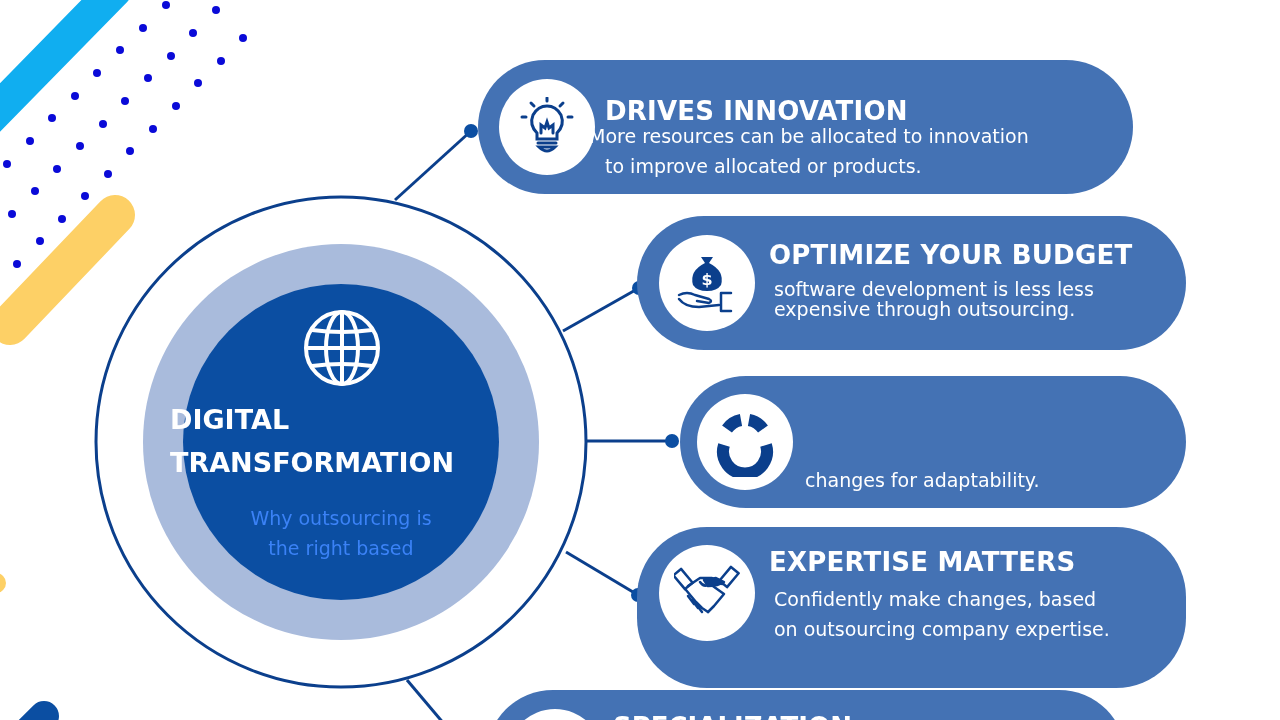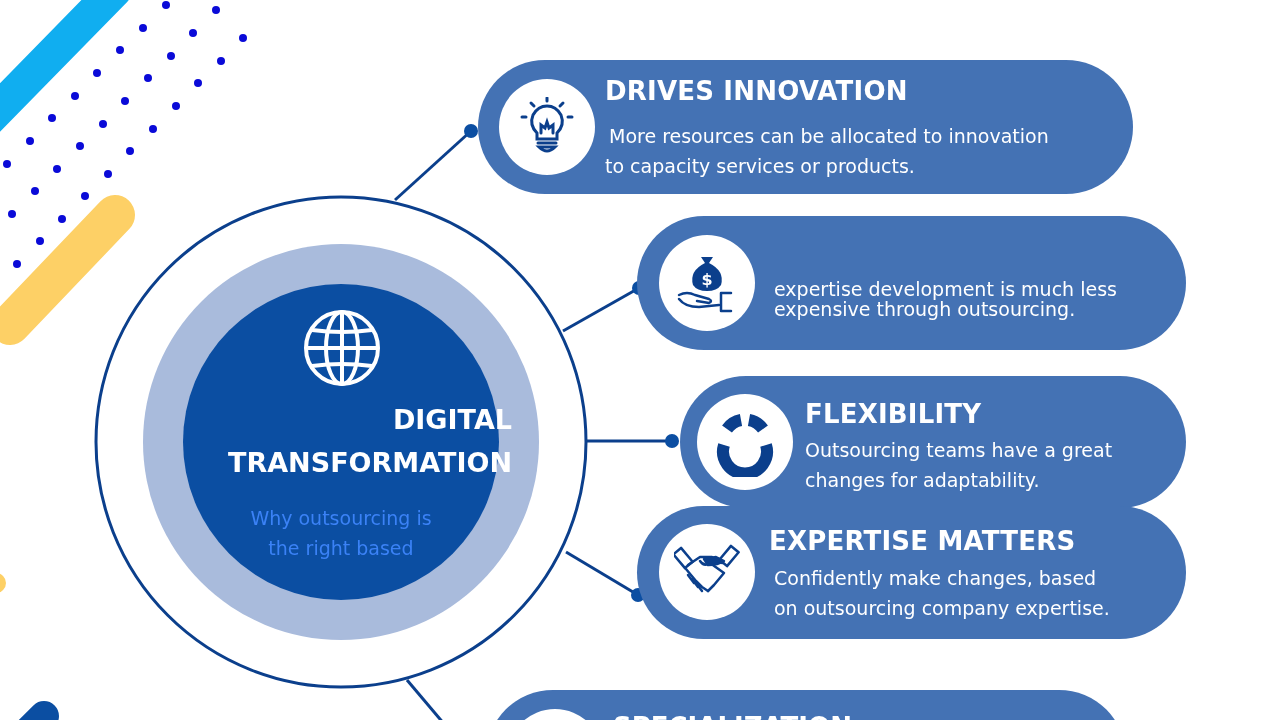--- a/index.html
+++ b/index.html
@@ -24,21 +24,21 @@
   }
   .pill-desc {
     position: absolute; color: #ffffff; font-size: 19px; line-height: 30px;
     white-space: nowrap;
   }
   .center-disk {
     position: absolute; left: 183px; top: 284px; width: 316px; height: 316px;
     border-radius: 50%; background: #0b4ea2;
   }
   .center-title {
-    position: absolute; left: 170px; width: 342px; text-align: right;
+    position: absolute; left: 170px; width: 342px; text-align: left;
     color: #ffffff; font-weight: bold; font-size: 27px; line-height: 43px;
     white-space: nowrap;
   }
   .center-sub {
     position: absolute; left: 170px; width: 342px; text-align: center;
     color: #3b82f6; font-size: 19px; line-height: 30px;
   }
   .clipped-title {
     position: absolute; color: #ffffff; font-weight: bold; font-size: 26px;
     white-space: nowrap; line-height: 30px;
@@ -133,58 +133,57 @@
         <line x1="21" y1="46" x2="39" y2="46"></line>
         <path d="M22 50 Q30 58 38 50 Z"></path>
         <line x1="30" y1="1" x2="30" y2="4"></line>
         <line x1="14" y1="6" x2="17" y2="9"></line>
         <line x1="46" y1="6" x2="43" y2="9"></line>
         <line x1="5" y1="20" x2="9" y2="20"></line>
         <line x1="51" y1="20" x2="55" y2="20"></line>
       </g>
     </svg>
   </div>
-  <div class="pill-title" style="left:127px;top:16px">DRIVES INNOVATION</div>
-  <div class="pill-desc" style="left:131px;top:61px">More resources can be allocated to innovation</div>
-  <div class="pill-desc" style="left:127px;top:91px">to capacity services or products.</div>
+  <div class="pill-title" style="left:127px;top:36px">DRIVES INNOVATION</div>
+  <div class="pill-desc" style="left:111px;top:61px">More resources can be allocated to innovation</div>
+  <div class="pill-desc" style="left:127px;top:91px">to improve allocated or products.</div>
 </div>
 
 <div class="pill" style="left:637px;top:216px;width:549px;height:134px">
   <div class="icon-circle" style="left:22px;top:19px">
     <svg width="64" height="64" viewBox="0 0 64 64">
       <path d="M26 6 L38 6 L34 12 L30 12 Z" fill="#0b3f8c"></path>
       <path d="M30 12 Q14 20 18 34 Q22 40 32 40 Q42 40 46 34 Q50 20 34 12 Z" fill="#0b3f8c"></path>
       <text x="32" y="34" text-anchor="middle" fill="#ffffff" font-size="16" font-weight="bold" font-family="DejaVu Sans, sans-serif">$</text>
       <g fill="none" stroke="#0b3f8c" stroke-width="2.5" stroke-linecap="round" stroke-linejoin="round">
         <path d="M4 44 Q12 40 20 44 L34 48 Q38 50 34 52 L22 50"></path>
         <path d="M4 48 Q10 56 24 56 L44 54"></path>
         <path d="M46 42 L46 60 M46 42 L56 42 M46 60 L56 60"></path>
       </g>
     </svg>
   </div>
-  <div class="pill-desc" style="left:137px;top:58px">expertise development is much less</div>
+  <div class="pill-title" style="left:132px;top:24px">OPTIMIZE YOUR BUDGET</div>
+  <div class="pill-desc" style="left:137px;top:58px">software development is less less</div>
   <div class="pill-desc" style="left:137px;top:78px">expensive through outsourcing.</div>
 </div>
 
 <div class="pill" style="left:680px;top:376px;width:506px;height:132px">
   <div class="icon-circle" style="left:17px;top:18px">
     <svg width="70" height="70" viewBox="0 0 70 70">
       <g fill="none" stroke="#0b3f8c" stroke-width="12">
         <path d="M14 38 A22 22 0 1 0 56 38"></path>
         <path d="M17 22 A22 22 0 0 1 31 13"></path>
         <path d="M39 13 A22 22 0 0 1 53 22"></path>
       </g>
     </svg>
   </div>
-  <div class="pill-title" style="left:125px;top:23px">FLEXIBILITY</div>
-  <div class="pill-desc" style="left:125px;top:59px">Outsourcing teams have a great</div>
   <div class="pill-desc" style="left:125px;top:89px">changes for adaptability.</div>
 </div>
 
-<div class="pill" style="left:637px;top:506px;width:549px;height:133px">
+<div class="pill" style="left:637px;top:527px;width:549px;height:161px">
   <div class="icon-circle" style="left:22px;top:18px">
     <svg width="66" height="66" viewBox="0 0 66 66">
       <g stroke="#0b3f8c" stroke-width="2.5" stroke-linejoin="round" stroke-linecap="round">
         <rect x="4" y="10" width="10" height="18" transform="rotate(-40 9 19)" fill="#ffffff"></rect>
         <rect x="50" y="8" width="10" height="18" transform="rotate(40 55 17)" fill="#ffffff"></rect>
         <path d="M14 26 L26 18 L38 18 L48 24" fill="none"></path>
         <path d="M26 22 Q30 28 36 24 L50 34 L40 46 L34 52" fill="#ffffff"></path>
         <path d="M12 30 L22 42 L28 48 L34 52" fill="none"></path>
         <path d="M14 36 L20 44 M18 40 L24 48 M22 44 L28 52" fill="none"></path>
         <path d="M30 20 L42 18 L50 22 Q44 26 34 26 Z" fill="#0b3f8c"></path>

